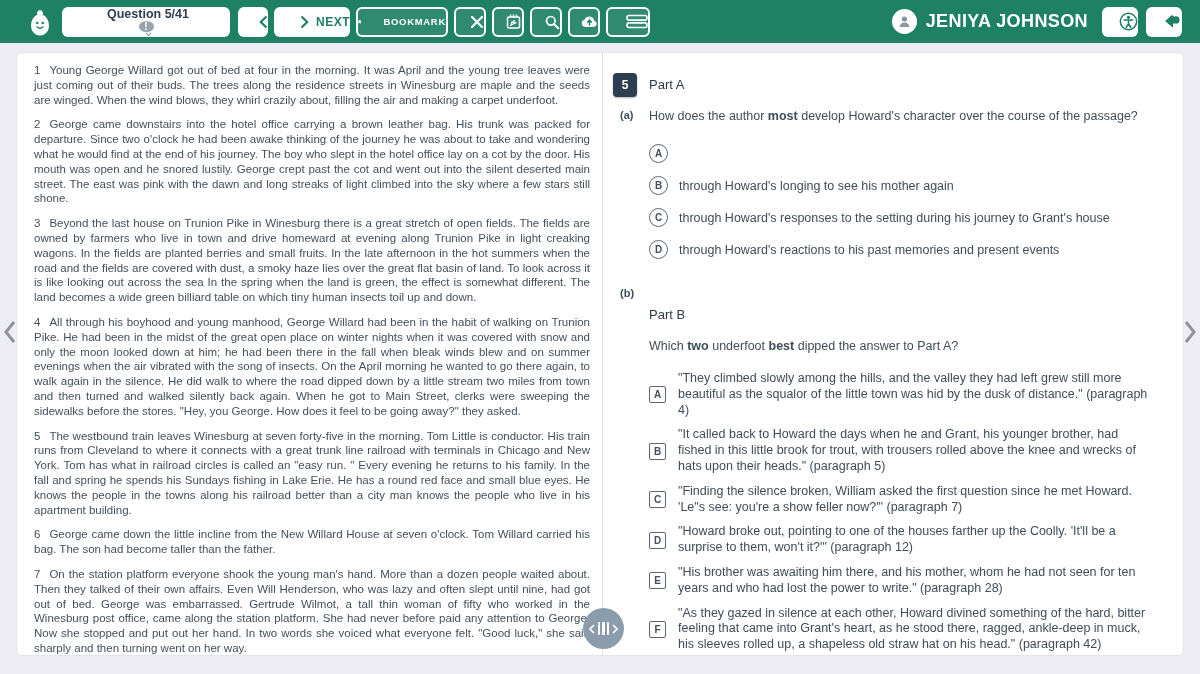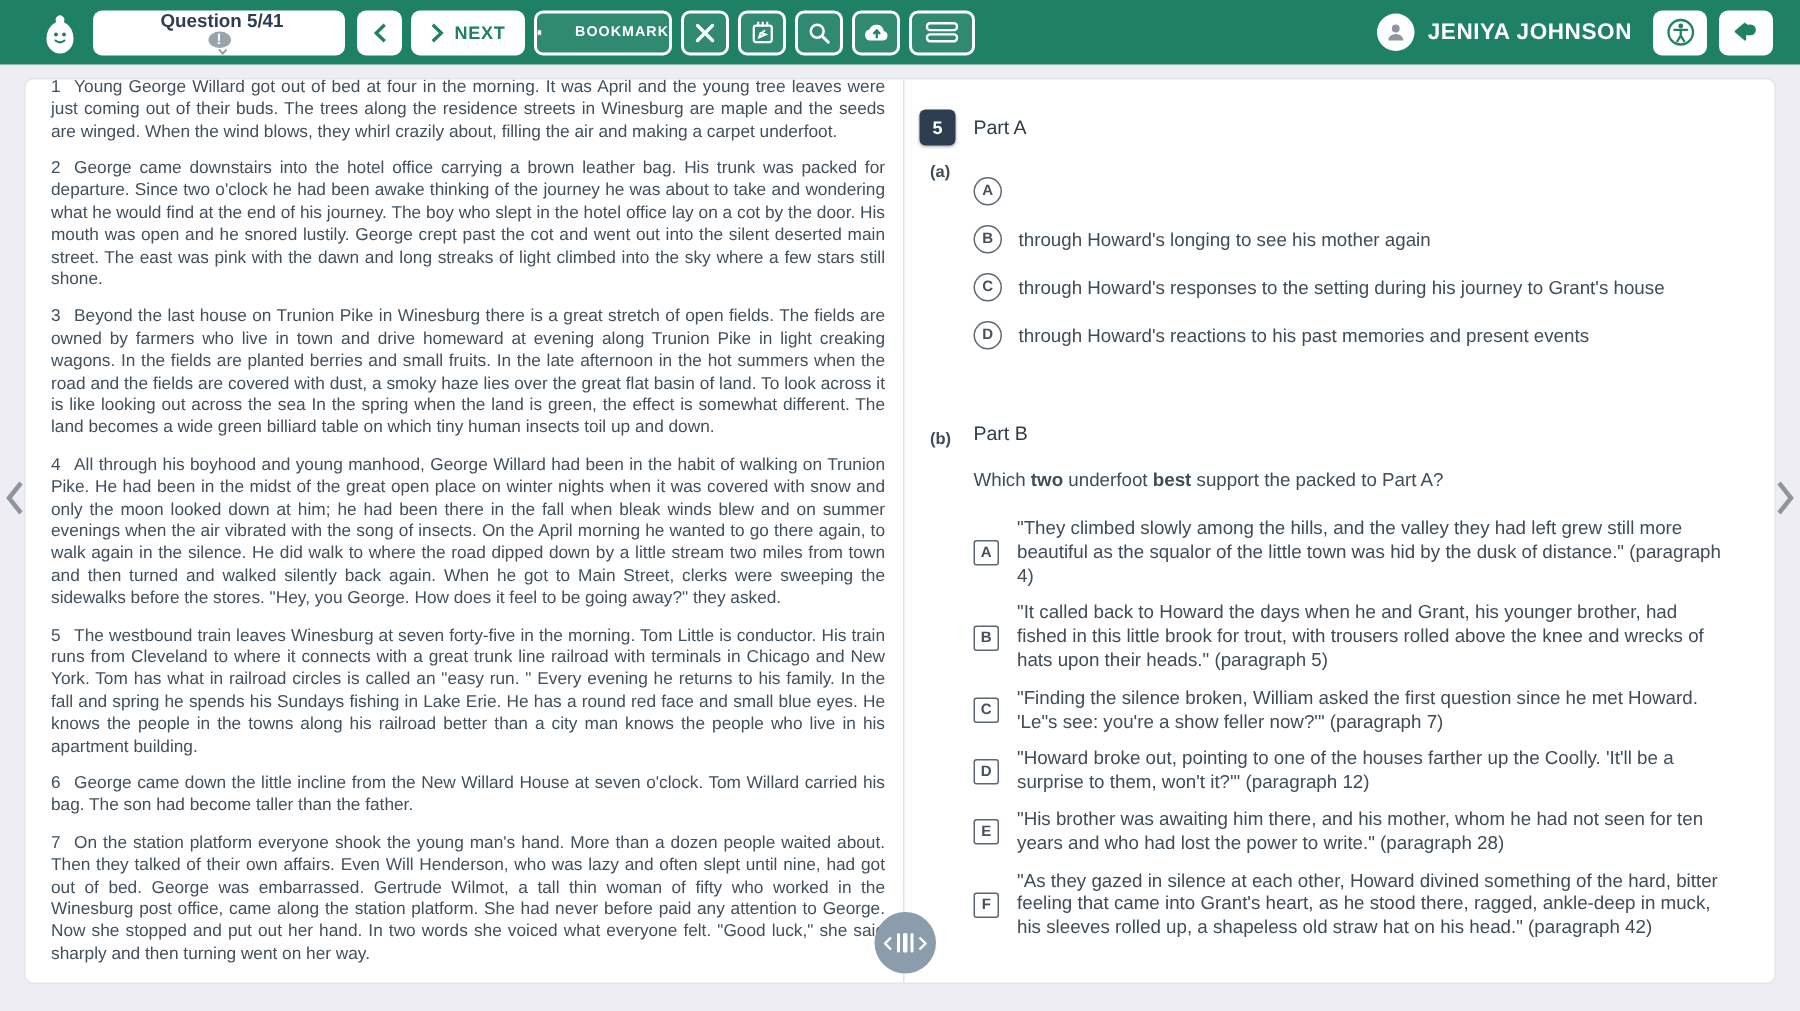--- a/index.html
+++ b/index.html
@@ -9,41 +9,41 @@
   
   .topbar { position:absolute; left:0; top:0; width:1200px; height:43px; background:#1f8164;
             display:flex; align-items:center; padding:0 12px; }
   .logo { width:24px; height:28px; margin:0 10px 0 16px; flex:none; }
   .selector { width:168px; height:30px; background:#fff; border-radius:6px; display:flex; align-items:center;
               padding:0 10px 0 14px; margin-right:8px; cursor:pointer;flex-direction:column; }
   .selector .sel-label { font-size:12.5px; font-weight:bold; color:#2c3e50; flex:1; }
   .alert-dot { width:15px; height:15px; border-radius:50%; background:#99a3ac; color:#fff; font-size:10px;
                font-weight:bold; display:flex; align-items:center; justify-content:center; margin-right:4px; }
   .tb-btn { height:30px; border:2px solid #fff; border-radius:6px; background:rgba(255,255,255,.08);
-            display:flex; align-items:center; justify-content:center; margin-right:6px; cursor:pointer; }
+            display:flex; align-items:center; justify-content:flex-end; margin-right:6px; cursor:pointer; }
   .tb-btn.white { background:#fff; border:none; }
   .btn-back { width:30px; }
   .btn-next { width:76px; gap:7px; font-size:12px; font-weight:bold; color:#1f8164; letter-spacing:.5px; }
   .btn-bookmark { width:92px; gap:22px; font-size:9.5px; font-weight:bold; color:#fff; letter-spacing:.7px; }
   .btn-sq { width:32px; }
   .btn-lines { width:44px; }
   .tb-spacer { flex:1; }
   .userchip { display:flex; align-items:center; gap:9px; margin-right:14px; }
   .avatar { width:25px; height:25px; border-radius:50%; background:#fff; display:flex; align-items:center; justify-content:center; }
-  .username { color:#fff; font-weight:bold; font-size:15px; letter-spacing:.4px; }
+  .username { color:#fff; font-weight:bold; font-size:18px; letter-spacing:.4px; }
 
   
   .edge-arrow { position:absolute; top:318px; width:18px; height:28px; cursor:pointer; }
   .edge-arrow.left { left:1px; } .edge-arrow.right { right:1px; }
 
   .panel { position:absolute; left:16px; top:52px; width:1168px; height:604px; background:#fff;
            border-radius:6px; border:1px solid #e4e5ec; display:flex; overflow:hidden; }
 
   
-  .passage-pane { width:586px; height:100%; padding:4px 12px 0 17px; overflow:hidden; border-right:1px solid #e2e3e9; }
+  .passage-pane { width:586px; height:100%; padding:16px 12px 0 17px; overflow:hidden; border-right:1px solid #e2e3e9; }
   .passage-inner { margin-top:-6px; }
   .passage-inner p { font-size:11.5px; line-height:14.8px; color:#42505c; text-align:justify; margin-bottom:10px; }
   .pnum { font-weight:normal; margin-right:9px; }
 
   
   .q-pane { flex:1; height:100%; position:relative; padding:20px 34px 0 46px; color:#3f4d59; }
   .q-badge { position:absolute; left:10px; top:20px; width:24px; height:24px; background:#2d3e50; color:#fff;
              border-radius:4px; font-size:12px; font-weight:bold; display:flex; align-items:center; justify-content:center;
              box-shadow:0 1px 2px rgba(0,0,0,.3); }
   .part-tag { position:absolute; left:17px; font-size:11px; font-weight:bold; color:#3f4d59; }
@@ -193,20 +193,21 @@
     </div>
   </div>
 
   <div class="q-pane">
     <div class="q-badge">5</div>
     <div class="part-tag tag-a">(a)</div>
     <div class="part-tag tag-b">(b)</div>
 
     <div class="part-head">Part A</div>
 
+    <p class="q-prompt"><span>How does the author </span><b>most</b><span> develop Howard's character over the course of the passage?</span></p>
 
     <div class="opt-list">
       <div class="opt-row">
         <span class="opt-circle">A</span>
       </div>
       <div class="opt-row">
         <span class="opt-circle">B</span>
         <span class="opt-text">through Howard's longing to see his mother again</span>
       </div>
       <div class="opt-row">
@@ -214,21 +215,21 @@
         <span class="opt-text">through Howard's responses to the setting during his journey to Grant's house</span>
       </div>
       <div class="opt-row">
         <span class="opt-circle">D</span>
         <span class="opt-text">through Howard's reactions to his past memories and present events</span>
       </div>
     </div>
 
     <div class="part-head partb-head">Part B</div>
 
-    <p class="q-prompt"><span>Which </span><b>two</b><span> underfoot </span><b>best</b><span> support the packed to Part A?</span></p>
+    <p class="q-prompt"><span>Which </span><b>two</b><span> underfoot </span><b>best</b><span> dipped the answer to Part A?</span></p>
 
     <div class="optb-list">
       <div class="optb-row">
         <span class="opt-square">A</span>
         <span class="optb-text">"They climbed slowly among the hills, and the valley they had left grew still more beautiful as the squalor of the little town was hid by the dusk of distance." (paragraph 4)</span>
       </div>
       <div class="optb-row">
         <span class="opt-square">B</span>
         <span class="optb-text">"It called back to Howard the days when he and Grant, his younger brother, had fished in this little brook for trout, with trousers rolled above the knee and wrecks of hats upon their heads." (paragraph 5)</span>
       </div>

